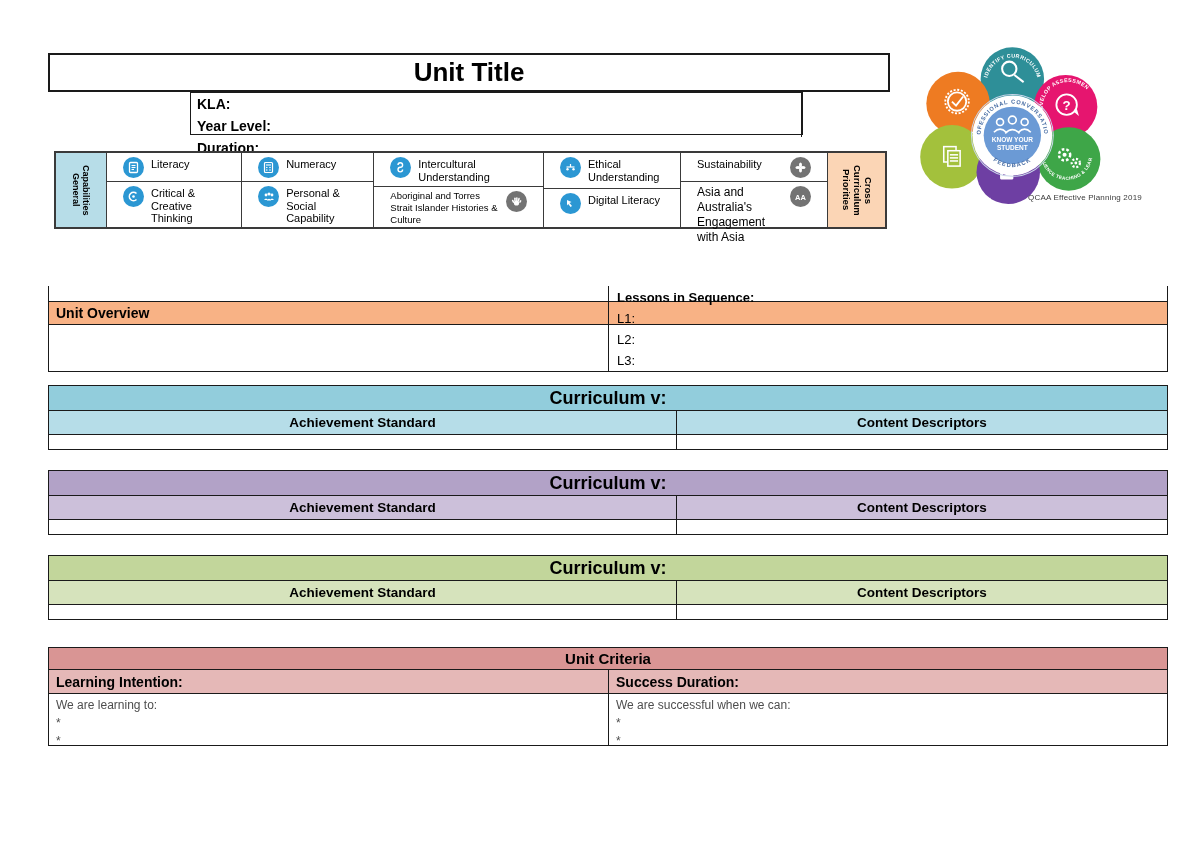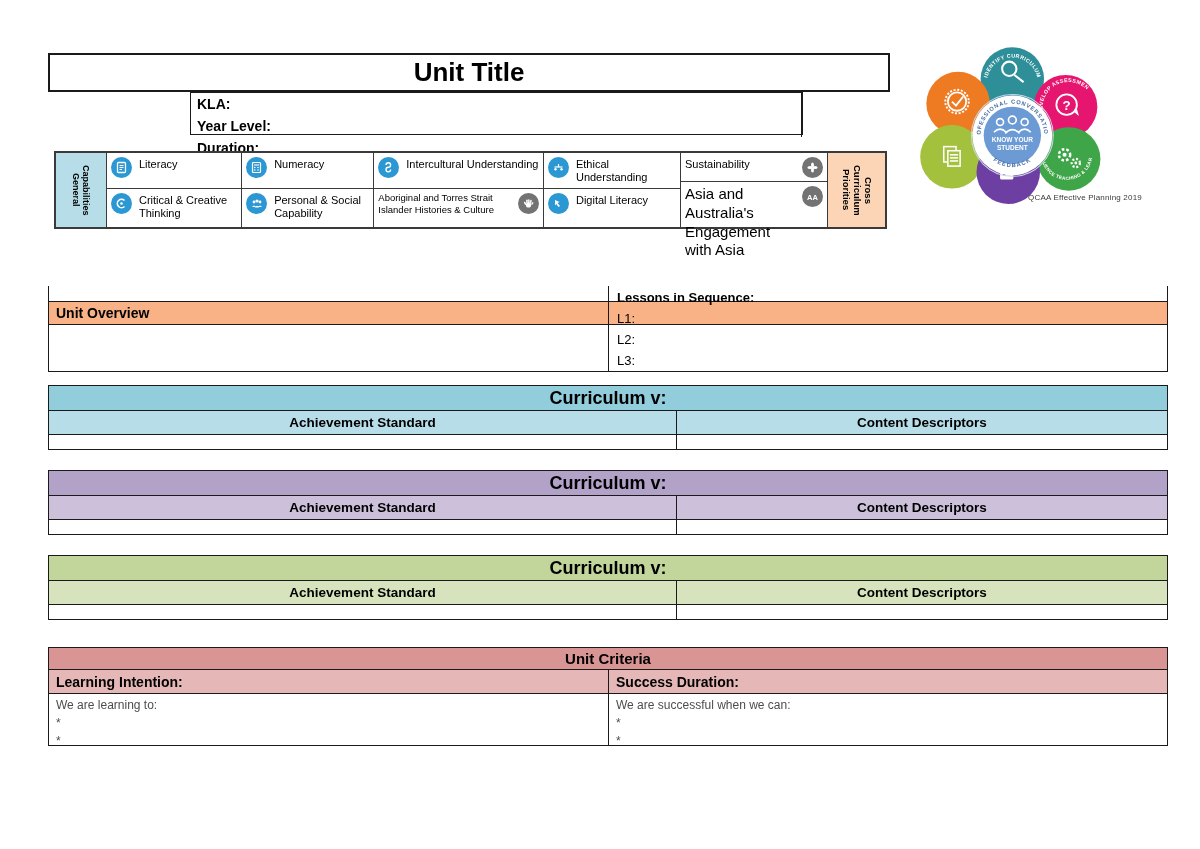--- a/index.html
+++ b/index.html
@@ -19,21 +19,21 @@
   #kla-table{left:190px;top:92px;width:613px;height:43px;display:flex;flex-direction:column;}
   #kla-table .cell{flex:1;border-right:1.5px solid #1a1a1a;padding:3px 6px;font-weight:bold;font-size:14px;}
   #kla-table .cell:last-child{border-right:none;}
 
   
   #cap-bar{left:54px;top:151px;width:833px;height:78px;display:flex;border:2px solid #3a3a3a;}
   .cap-side{display:flex;align-items:center;justify-content:center;font-size:9px;font-weight:bold;text-align:center;line-height:1.15;}
   #cap-left{width:50px;background:#B7DDE8;border-right:1.5px solid #3a3a3a;writing-mode:vertical-lr;}
   #cap-right{width:57px;background:#FBD5B5;writing-mode:vertical-rl;font-size:9.5px;}
   .cap-col{border-right:1.5px solid #3a3a3a;display:flex;flex-direction:column;}
-  .cap-cell{display:flex;align-items:flex-start;gap:7px;padding:3px 4px;font-size:11px;line-height:1.15;}
+  .cap-cell{display:flex;align-items:flex-start;gap:7px;padding:3px 16px;font-size:11px;line-height:1.15;}
   .cap-cell.r1{height:29px;border-bottom:1.5px solid #3a3a3a;}
   .cap-cell.r2{flex:1;}
   .blue-ic{width:21px;height:21px;min-width:21px;border-radius:50%;background:#2B97D3;display:flex;align-items:center;justify-content:center;margin-top:1px;}
   .tan-ic{width:21px;height:21px;min-width:21px;border-radius:50%;background:#737373;display:flex;align-items:center;justify-content:center;margin-top:1px;}
   .cap-label{padding-top:2px;}
   .cap-small{font-size:9.5px;line-height:1.25;}
   .spread{justify-content:space-between;}
 
   
   .sec{left:48px;width:1120px;}
@@ -193,21 +193,21 @@
         <span class="tan-ic">
           <svg width="13" height="13" viewBox="0 0 13 13">
               <ellipse cx="6.5" cy="4" rx="1.5" ry="2.6" fill="#fff"></ellipse>
               <ellipse cx="6.5" cy="9" rx="1.5" ry="2.6" fill="#fff"></ellipse>
               <ellipse cx="4" cy="6.5" rx="2.6" ry="1.5" fill="#fff"></ellipse>
               <ellipse cx="9" cy="6.5" rx="2.6" ry="1.5" fill="#fff"></ellipse>
             </svg>
         </span>
       </div>
       <div class="cap-cell r2 spread">
-        <span class="cap-small" style="max-width:105px;font-size:15px">Asia and Australia's Engagement with Asia</span>
+        <span class="cap-small" style="max-width:105px;font-size:12px">Asia and Australia's Engagement with Asia</span>
         <span class="tan-ic">
           <svg width="15" height="15" viewBox="0 0 15 15">
               <text x="7.5" y="10.5" text-anchor="middle" font-size="7.5" font-family="Liberation Sans, sans-serif" font-weight="bold" fill="#fff">AA</text>
             </svg>
         </span>
       </div>
     </div>
 
     <div id="cap-right" class="cap-side">Cross Curriculum Priorities</div>
   </div>

